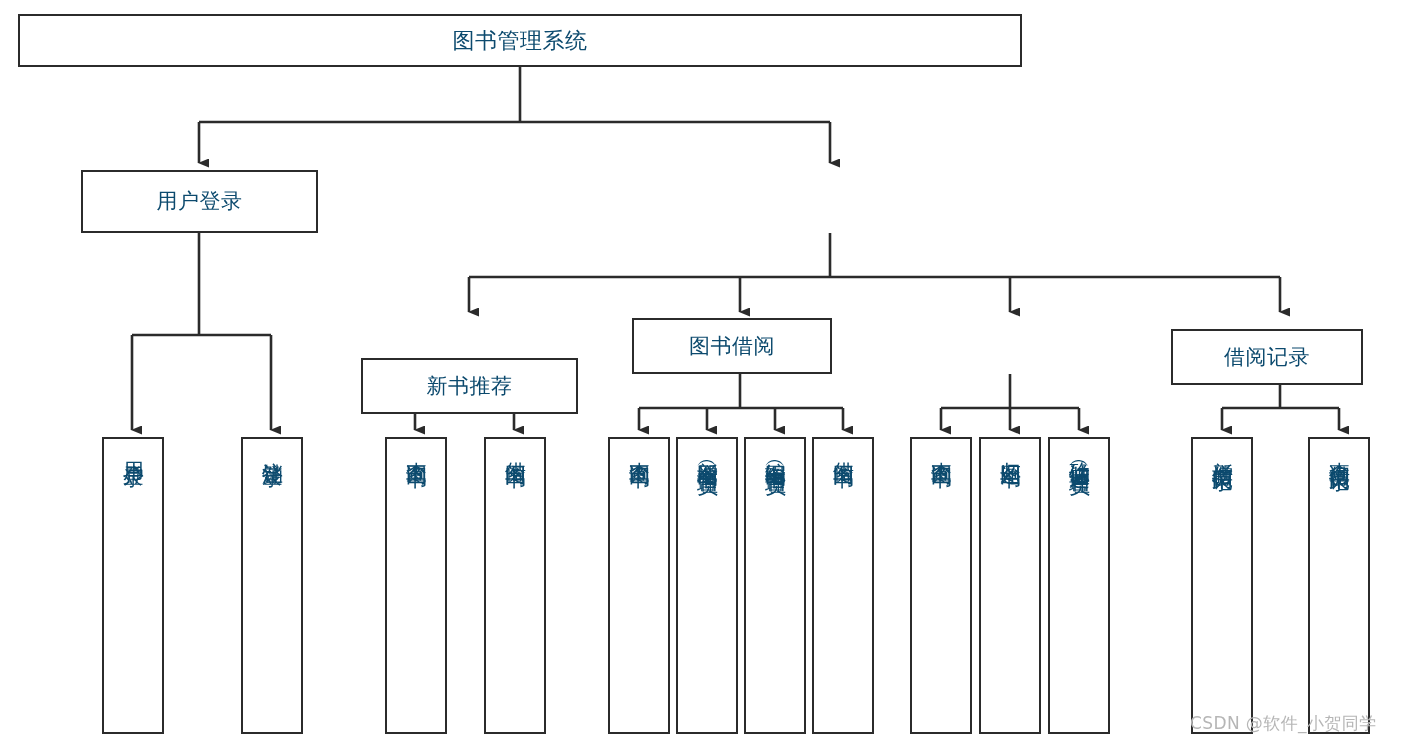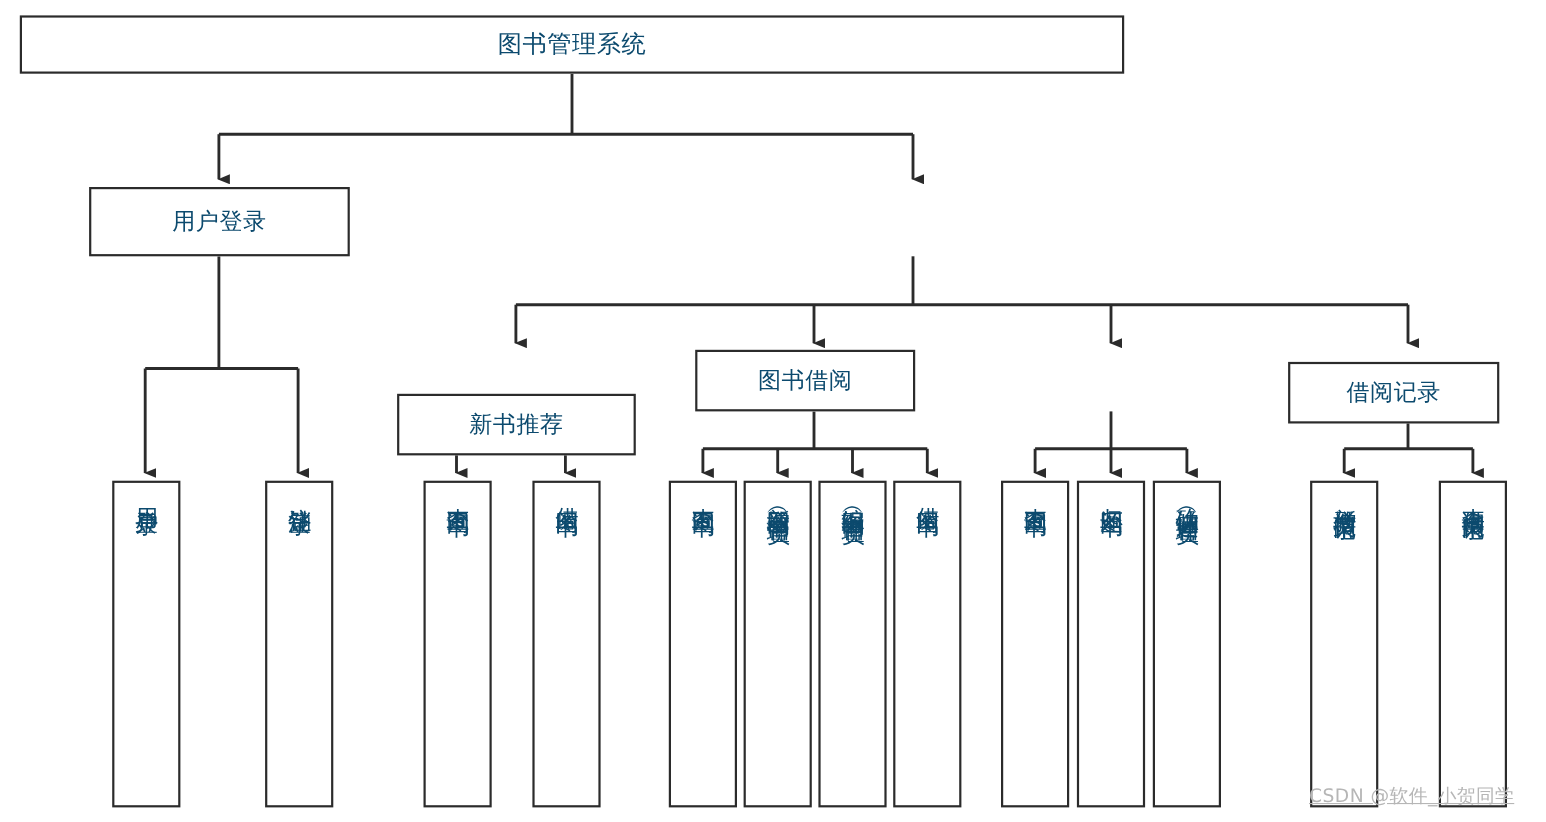--- a/index.html
+++ b/index.html
@@ -61,21 +61,20 @@
   }
   #watermark {
     position: absolute;
     left: 1190px;
     top: 712px;
     font-size: 17px;
     color: #b6b6b6;
     white-space: nowrap;
     z-index: 5;
     letter-spacing: 0.4px;
-    text-decoration: underline;
   }
 </style>
 </head>
 <body>
 
 <div id="diagram-root">
 
   <svg id="diagram-svg" viewBox="0 0 1405 747" xmlns="http://www.w3.org/2000/svg">
     <defs>
       <marker id="arrowhead" markerWidth="9" markerHeight="11" refX="4.5" refY="10" orient="auto" markerUnits="userSpaceOnUse">

